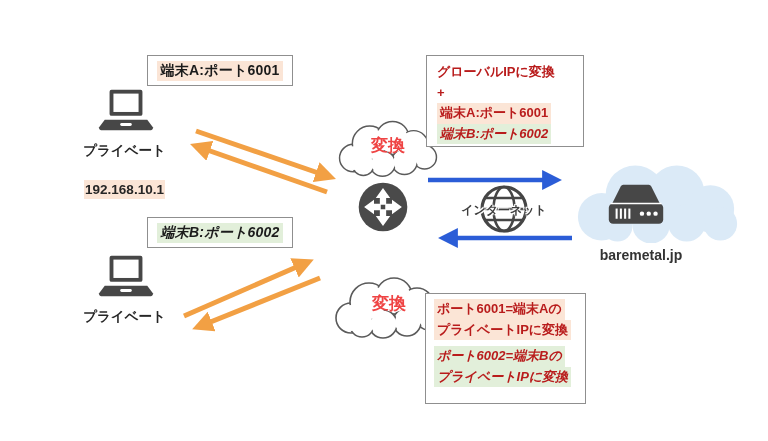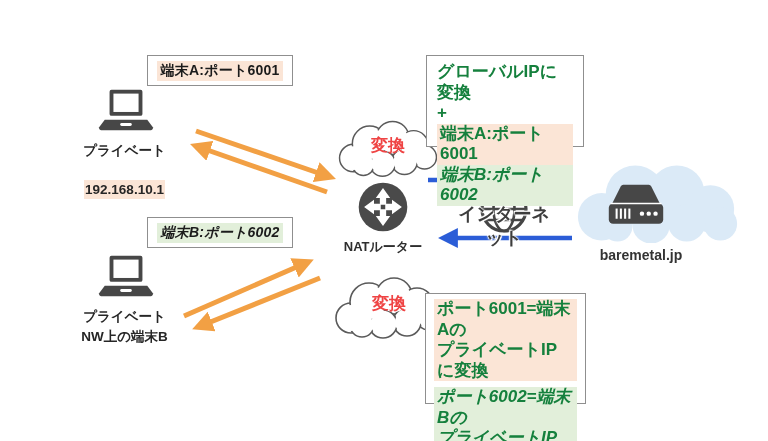--- a/index.html
+++ b/index.html
@@ -21,21 +21,21 @@
 
   
   .terminal-caption{
     text-align:center;font-size:13.5px;font-weight:bold;line-height:19.5px;color:#262626;
   }
   .terminal-caption .ip{display:inline-block;padding:0 1px;margin-top:19px;}
 
   
   .info-box{
     box-sizing:border-box;border:1.2px solid #8f8f8f;background:#fff;
-    font-size:17px;font-weight:bold;line-height:20.5px;color:#15803d;
+    font-size:13px;font-weight:bold;line-height:20.5px;color:#b91c1c;
   }
   .info-box .row span{display:inline-block;padding:0 3px;}
   .gap{height:6px;}
 
   .cloud-text{
     position:absolute;width:100%;text-align:center;
     font-size:17px;font-weight:bold;color:#ef4444;
   }
   .small-label{font-weight:bold;text-align:center;color:#2e2e2e;}
   .halo{
@@ -114,58 +114,56 @@
   </div>
 
   <div class="abs tag-box" style="left:147px;top:217px;width:146px;height:31px;">
     <span class="hl-b">端末B:ポート6002</span>
   </div>
   <svg class="abs" style="left:97px;top:254px" width="58" height="46" viewBox="0 0 60 44">
       <use href="#laptop"></use>
     </svg>
   <div class="abs terminal-caption" style="left:57px;top:307px;width:135px;">
     <div>プライベート</div>
-    <div>NW上の端末B</div>
   </div>
 
   <div class="abs" style="left:332px;top:116px;width:112px;height:64px;">
     <svg width="112" height="64" viewBox="0 0 116 70">
         <use href="#puffy-cloud"></use>
       </svg>
     <div class="cloud-text" style="top:18px;">変換</div>
   </div>
 
   <svg class="abs" style="left:356px;top:180px" width="54" height="54" viewBox="-30 -30 60 60">
     <circle cx="0" cy="0" r="27" fill="#4a4a4a"></circle>
     <g fill="#ffffff">
       <path d="M0,-21 L8,-10 L3.5,-10 L3.5,-2.5 L-3.5,-2.5 L-3.5,-10 L-8,-10 Z"></path>
       <path transform="rotate(90)" d="M0,-21 L8,-10 L3.5,-10 L3.5,-2.5 L-3.5,-2.5 L-3.5,-10 L-8,-10 Z"></path>
       <path transform="rotate(180)" d="M0,-21 L8,-10 L3.5,-10 L3.5,-2.5 L-3.5,-2.5 L-3.5,-10 L-8,-10 Z"></path>
       <path transform="rotate(270)" d="M0,-21 L8,-10 L3.5,-10 L3.5,-2.5 L-3.5,-2.5 L-3.5,-10 L-8,-10 Z"></path>
     </g>
   </svg>
-  <div class="abs small-label" style="left:336px;top:238px;width:94px;font-size:13px;">NATルーター</div>
 
   <div class="abs" style="left:331px;top:272px;width:116px;height:70px;">
     <svg width="116" height="70" viewBox="0 0 116 70">
         <use href="#puffy-cloud"></use>
       </svg>
     <div class="cloud-text" style="top:20px;">変換</div>
   </div>
 
   <svg class="abs" style="left:479px;top:184px" width="50" height="50" viewBox="0 0 50 50">
     <g stroke="#454545" fill="none">
       <circle cx="25" cy="25" r="22" stroke-width="3.2"></circle>
       <ellipse cx="25" cy="25" rx="10.5" ry="22" stroke-width="2.6"></ellipse>
       <line x1="6" y1="14" x2="44" y2="14" stroke-width="2.6"></line>
       <line x1="3" y1="25" x2="47" y2="25" stroke-width="2.6"></line>
       <line x1="6" y1="36" x2="44" y2="36" stroke-width="2.6"></line>
     </g>
   </svg>
-  <div class="abs small-label halo" style="left:452px;top:202px;width:104px;font-size:18px;">インターネット</div>
+  <div class="abs small-label halo" style="left:452px;top:202px;width:104px;font-size:12px;">インターネット</div>
 
   <svg class="abs" style="left:570px;top:161px" width="178" height="82" viewBox="0 0 180 82">
     <g fill="#dbeaf7">
       <circle cx="32" cy="56" r="24"></circle>
         <circle cx="66" cy="34" r="30"></circle>
       <circle cx="108" cy="32" r="28"></circle>
         <circle cx="142" cy="48" r="24"></circle>
       <circle cx="152" cy="63" r="17"></circle>
         <circle cx="118" cy="62" r="19"></circle>
       <circle cx="82" cy="64" r="19"></circle>

